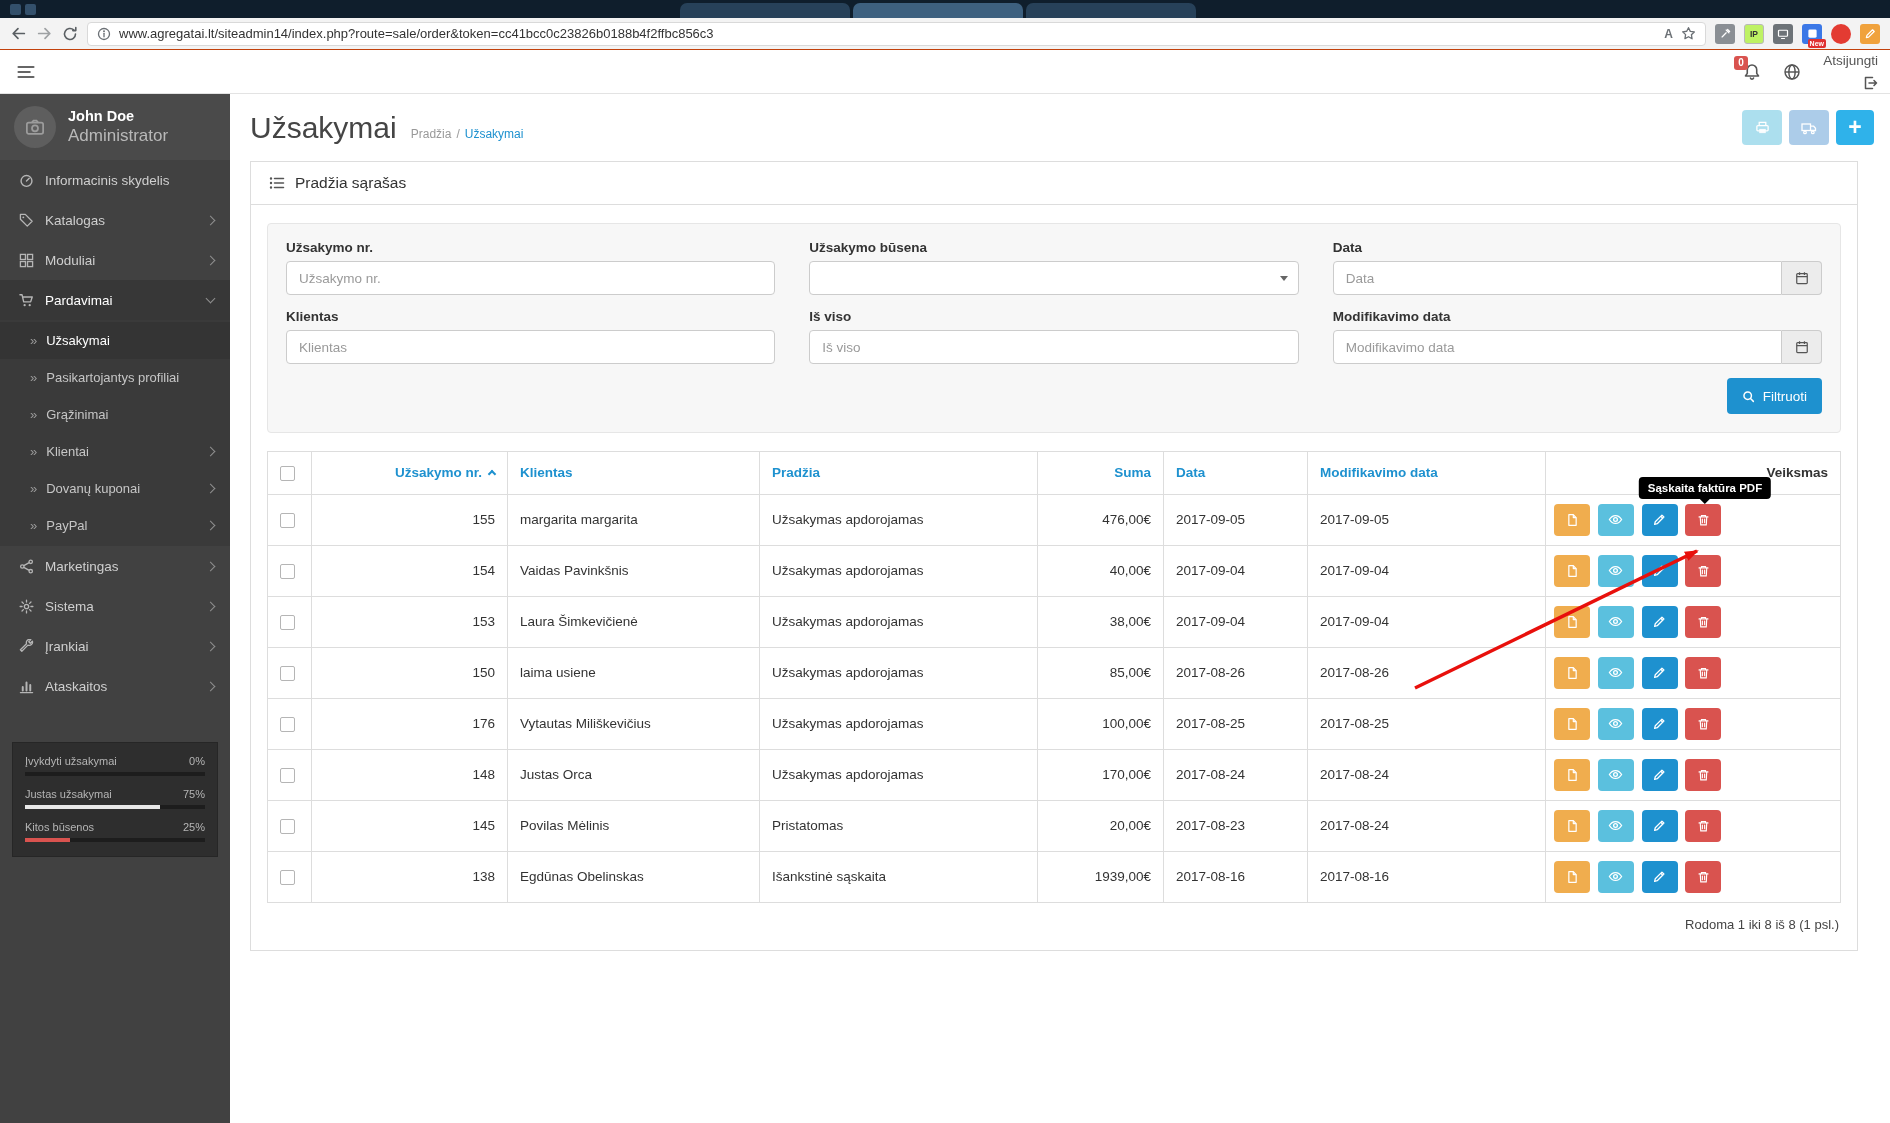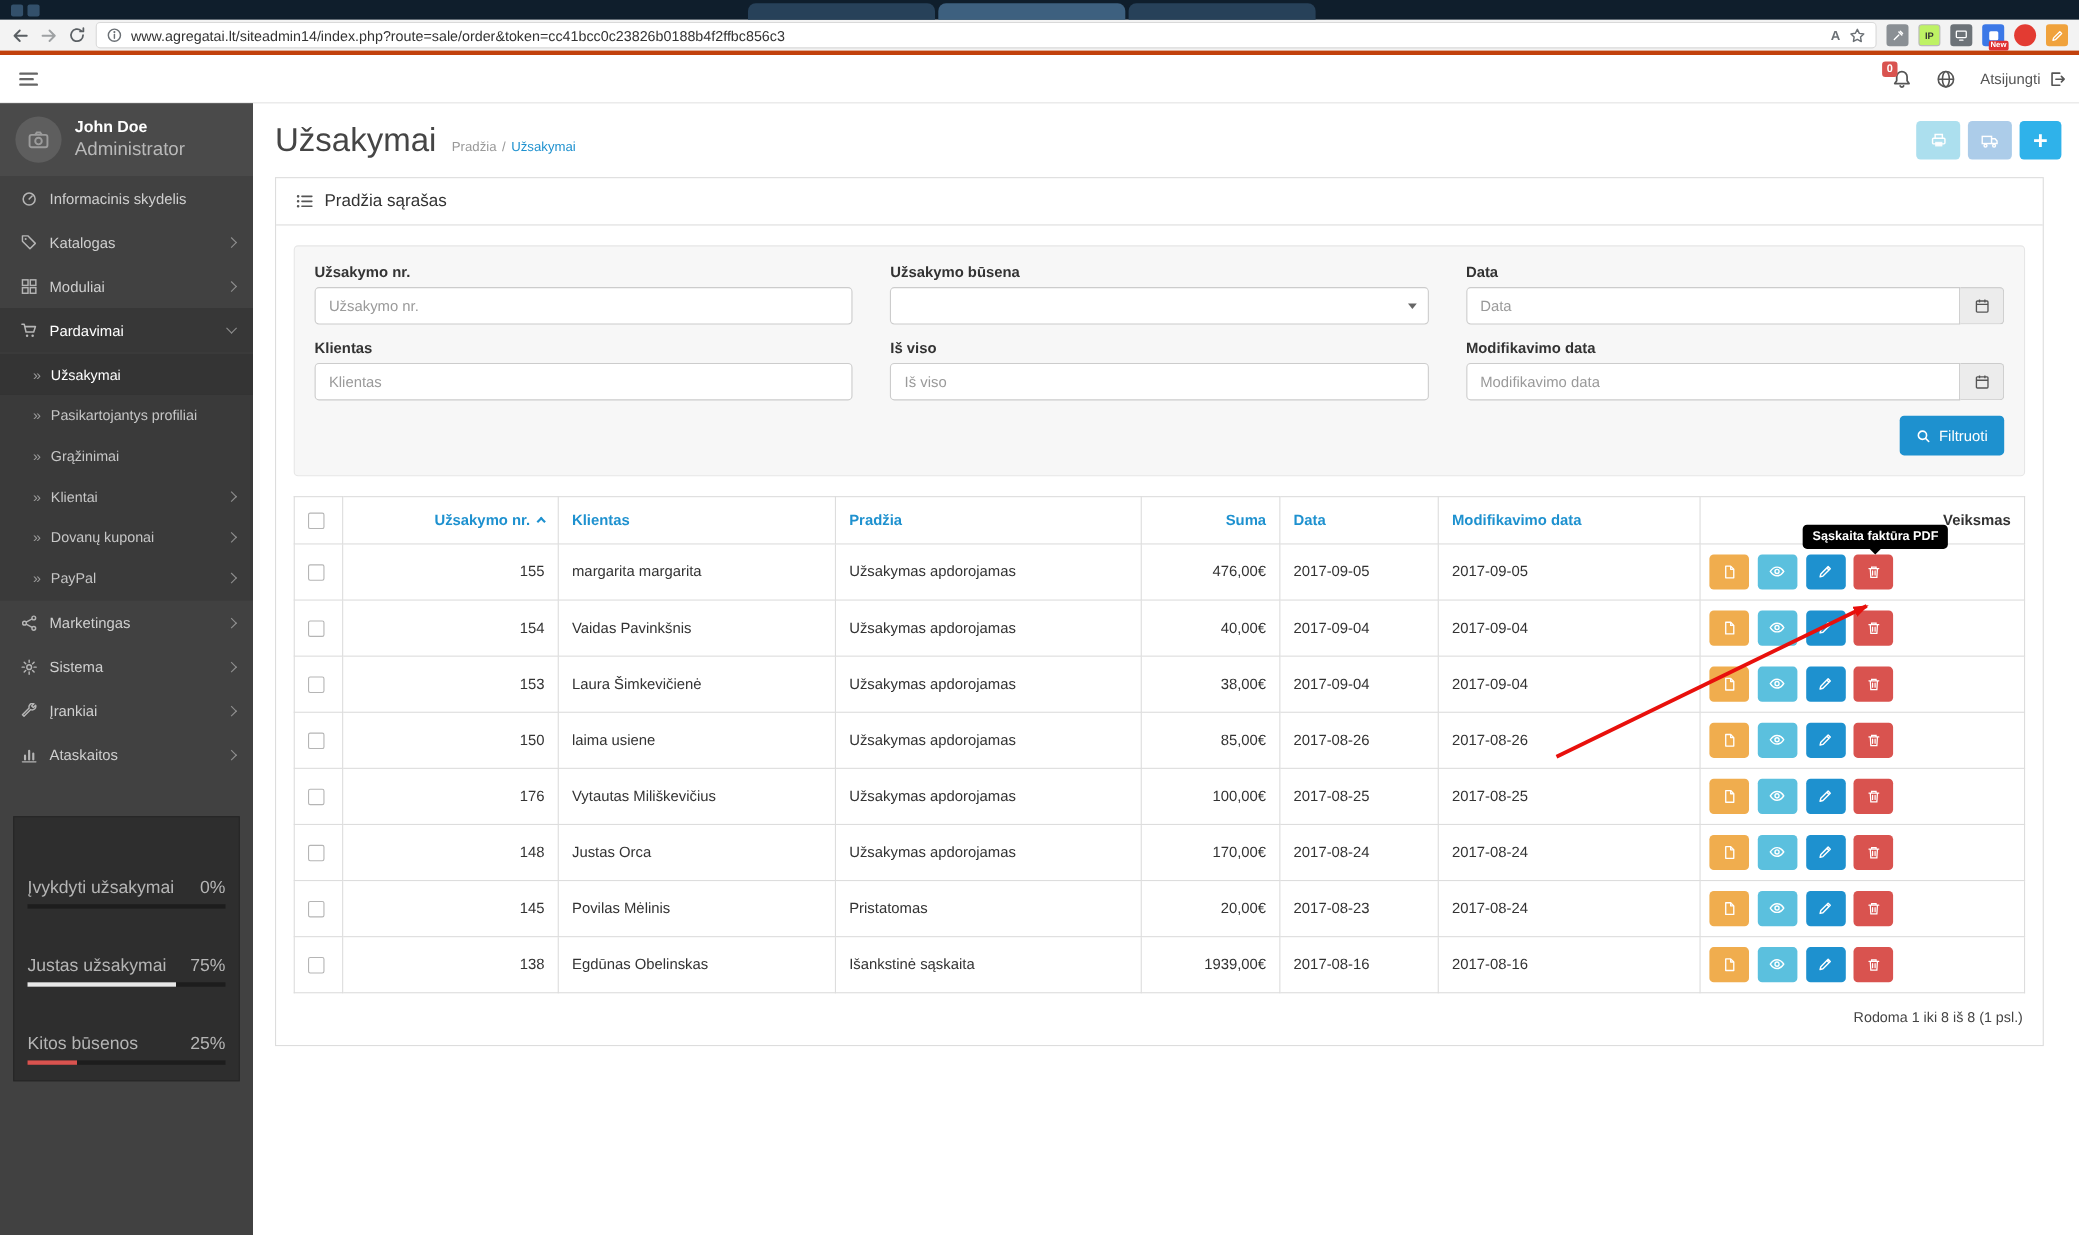--- a/index.html
+++ b/index.html
@@ -5,42 +5,42 @@
   * { box-sizing: border-box; margin: 0; padding: 0; }
   html,body { width:1890px; height:1123px; }
   body { font-family:"Liberation Sans", sans-serif; background:#fff; font-size:13.5px; color:#333; }
   .screen { position:relative; width:1890px; height:1123px; overflow:hidden; background:#fff; }
 
   
   .tabstrip { height:18px; background:#0f1e2c; display:flex; align-items:flex-end; padding-left:10px; }
   .tab-mini { width:11px; height:11px; background:#33506b; border-radius:2px; margin:0 4px 3px 0; }
   .btab { width:170px; height:15px; border-radius:7px 7px 0 0; background:#274159; margin-right:3px; }
   .btab.lit { background:#3d607f; }
-  .toolbar { height:32px; background:#f3f3f3; border-bottom:4px solid #c2410c; display:flex; align-items:center; padding:0 10px; gap:9px; }
+  .toolbar { height:32px; background:#f3f3f3; border-bottom:1px solid #c2410c; display:flex; align-items:center; padding:0 10px; gap:9px; }
   .navbtn { color:#5a5f63; display:flex; align-items:center; }
   .omnibox { flex:1; height:24px; background:#fff; border:1px solid #d9d9d9; border-radius:4px; display:flex; align-items:center; padding:0 9px; gap:8px; min-width:0; }
   .url { flex:1; font-size:13px; color:#333; white-space:nowrap; overflow:hidden; }
   .omni-icon { color:#6b7075; display:flex; align-items:center; }
   .ext-cluster { display:flex; align-items:center; gap:9px; }
   .ext { width:20px; height:20px; border-radius:3px; display:flex; align-items:center; justify-content:center; font-size:9px; font-weight:bold; color:#fff; position:relative; }
   .ext.e1 { background:#8a8f94; }
   .ext.e2 { background:#bef264; border:1px solid #b9b9b9; color:#333; font-size:8.5px; }
   .ext.e3 { background:#6d7control3; background:#6d7378; }
   .ext.e4 { background:#3b78e7; }
   .ext.e5 { background:#e33b32; border-radius:50%; }
   .ext.e6 { background:#f0a23c; }
   .newtag { position:absolute; bottom:-4px; right:-4px; background:#e03131; color:#fff; font-size:7px; font-weight:bold; padding:0 2px; border-radius:2px; line-height:9px; }
 
   
   .admin-topbar { height:44px; background:#fff; border-bottom:1px solid #e3e3e3; display:flex; align-items:center; justify-content:space-between; padding:0 12px 0 16px; }
   .hamburger { color:#666; display:flex; align-items:center; cursor:pointer; }
   .topbar-right { display:flex; align-items:center; gap:22px; color:#555; }
   .bell-wrap { position:relative; display:flex; }
   .badge { position:absolute; top:-7px; left:-9px; background:#d9534f; color:#fff; font-size:10px; font-weight:bold; padding:1px 4px; border-radius:3px; line-height:12px; }
-  .logout { display:flex; align-items:flex-start; gap:7px; color:#555; font-size:13.5px; cursor:pointer; white-space:nowrap; }
+  .logout { display:flex; align-items:flex-end; gap:7px; color:#555; font-size:13.5px; cursor:pointer; white-space:nowrap;flex-direction:column; }
 
   
   .app { display:flex; width:100%; height:1047px; align-items:stretch; }
   .sidebar { width:230px; flex:0 0 230px; background:#414141; display:flex; flex-direction:column; }
   .main { flex:1; min-width:0; }
 
   
   .profile { background:#4a4a4a; padding:12px 14px; display:flex; gap:12px; align-items:center; }
   .avatar { width:42px; height:42px; border-radius:50%; background:#5e5e5e; color:#9c9c9c; display:flex; align-items:center; justify-content:center; flex-shrink:0; }
   .pname { color:#fff; font-size:14.5px; font-weight:bold; }
@@ -49,21 +49,21 @@
   .nav-item .nicon { color:#b5b5b5; display:flex; width:16px; justify-content:center; }
   .nav-item.active { background:#373737; color:#fff; }
   .chev { width:7px; height:7px; border:solid #8f8f8f; border-width:1.6px 1.6px 0 0; transform:rotate(45deg); margin-left:auto; flex-shrink:0; }
   .chev.down { transform:rotate(135deg); margin-top:-4px; }
   .submenu { background:#3a3a3a; padding:2px 0; }
   .sub-item { height:37px; display:flex; align-items:center; gap:9px; padding:0 16px 0 30px; color:#c6c6c6; font-size:13px; cursor:pointer; }
   .sub-item.active { color:#fff; background:#343434; }
   .guill::before { content:"\00BB"; color:#9a9a9a; font-size:13px; }
   .stats { margin:36px 12px 0; background:#2e2e2e; border:1px solid #262626; padding:12px 12px 14px; }
   .stat + .stat { margin-top:12px; }
-  .stat-top { display:flex; justify-content:space-between; color:#b5b5b5; font-size:16px; margin-bottom:5px;margin-top:44px; }
+  .stat-top { display:flex; justify-content:space-between; color:#b5b5b5; font-size:11px; margin-bottom:5px; }
   .stat-bar { height:4px; background:#1d1d1d; }
   .stat-bar i { display:block; height:100%; width:0; }
 
   
   .page-header { display:flex; align-items:center; padding:16px 16px 10px 20px; }
   .title-wrap { display:flex; align-items:baseline; gap:14px; }
   .page-title { font-size:30px; font-weight:400; color:#454545; }
   .breadcrumb { font-size:12px; }
   .breadcrumb .home { color:#999; }
   .breadcrumb .sep { color:#999; margin:0 5px; }

